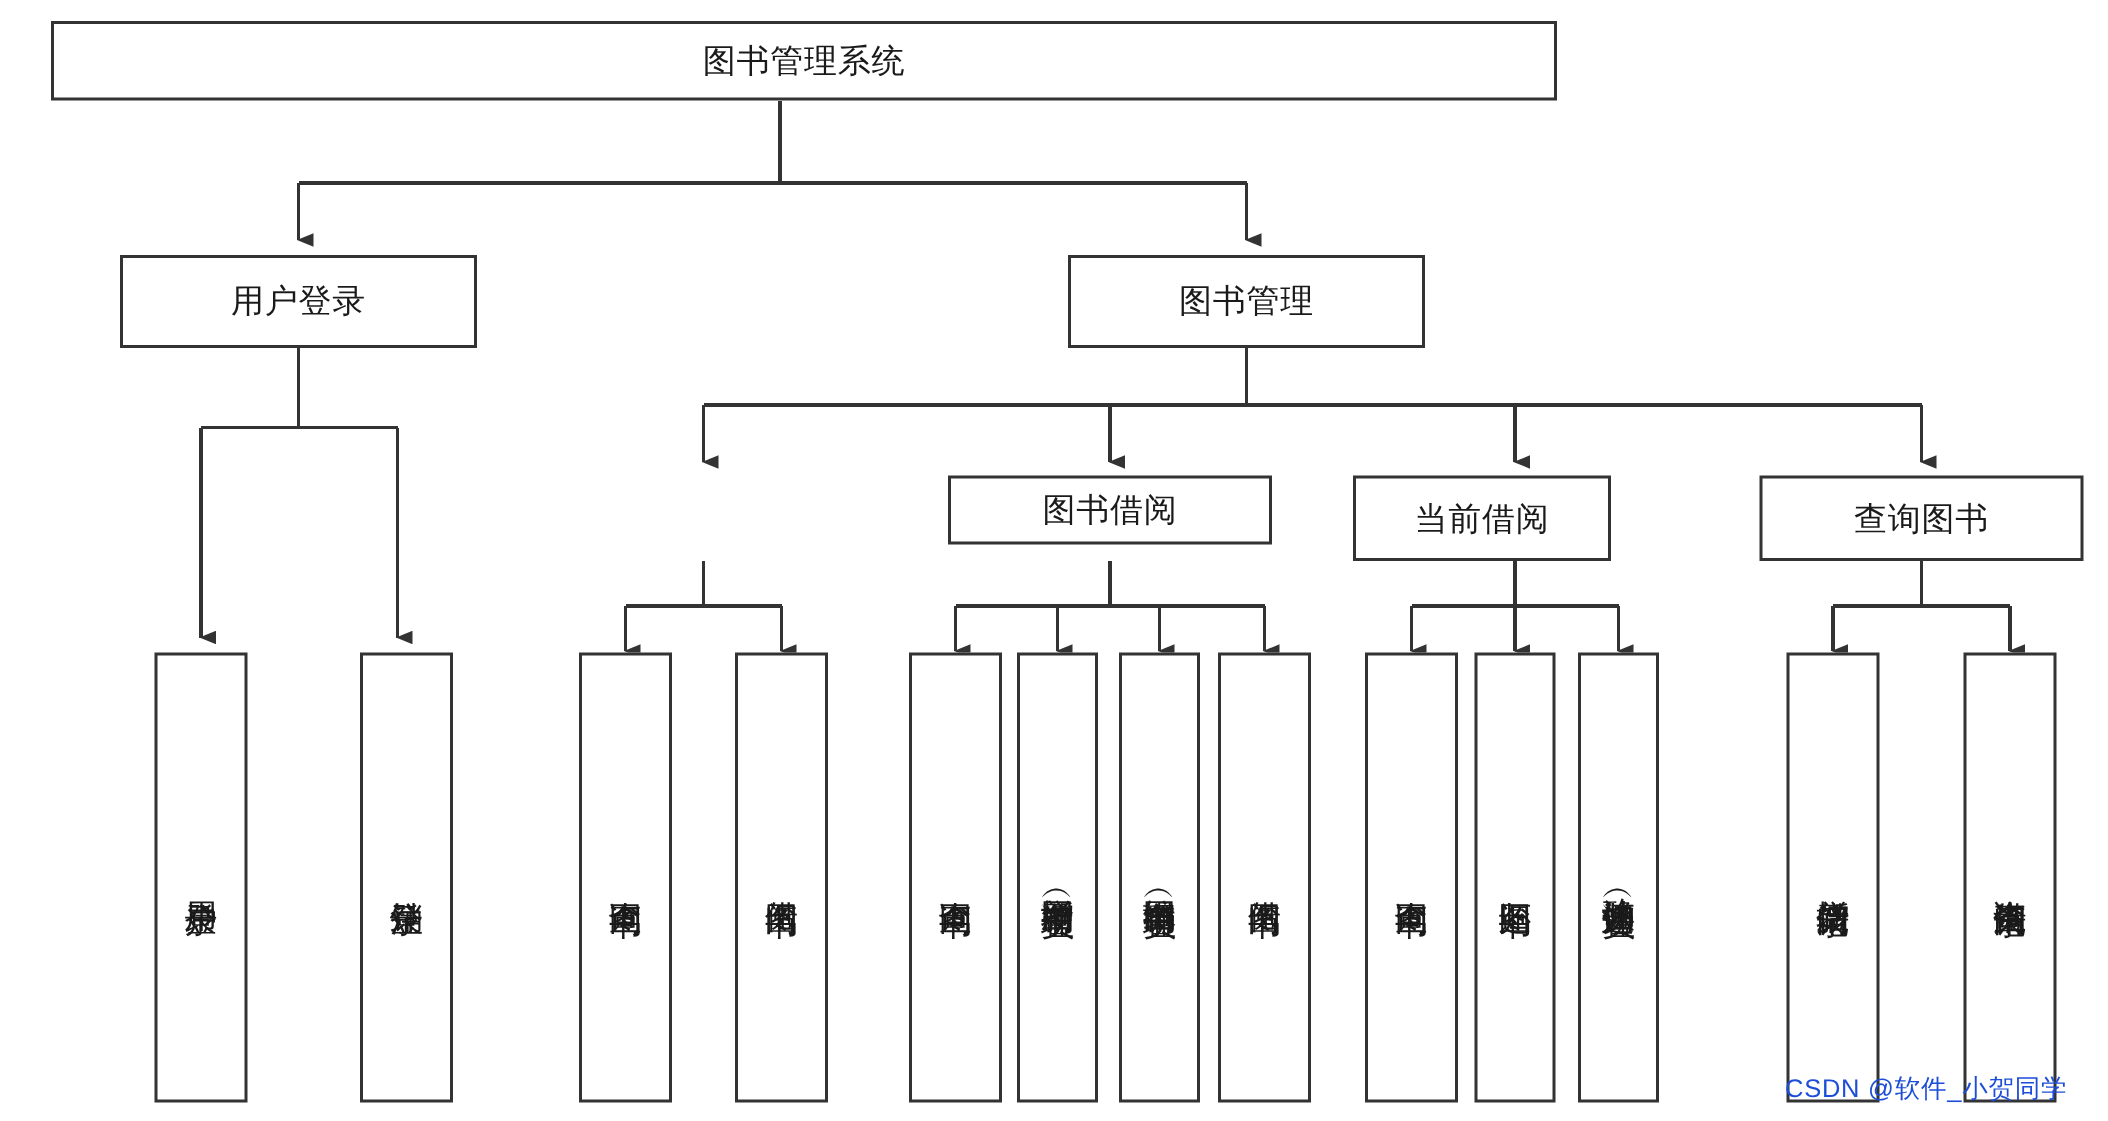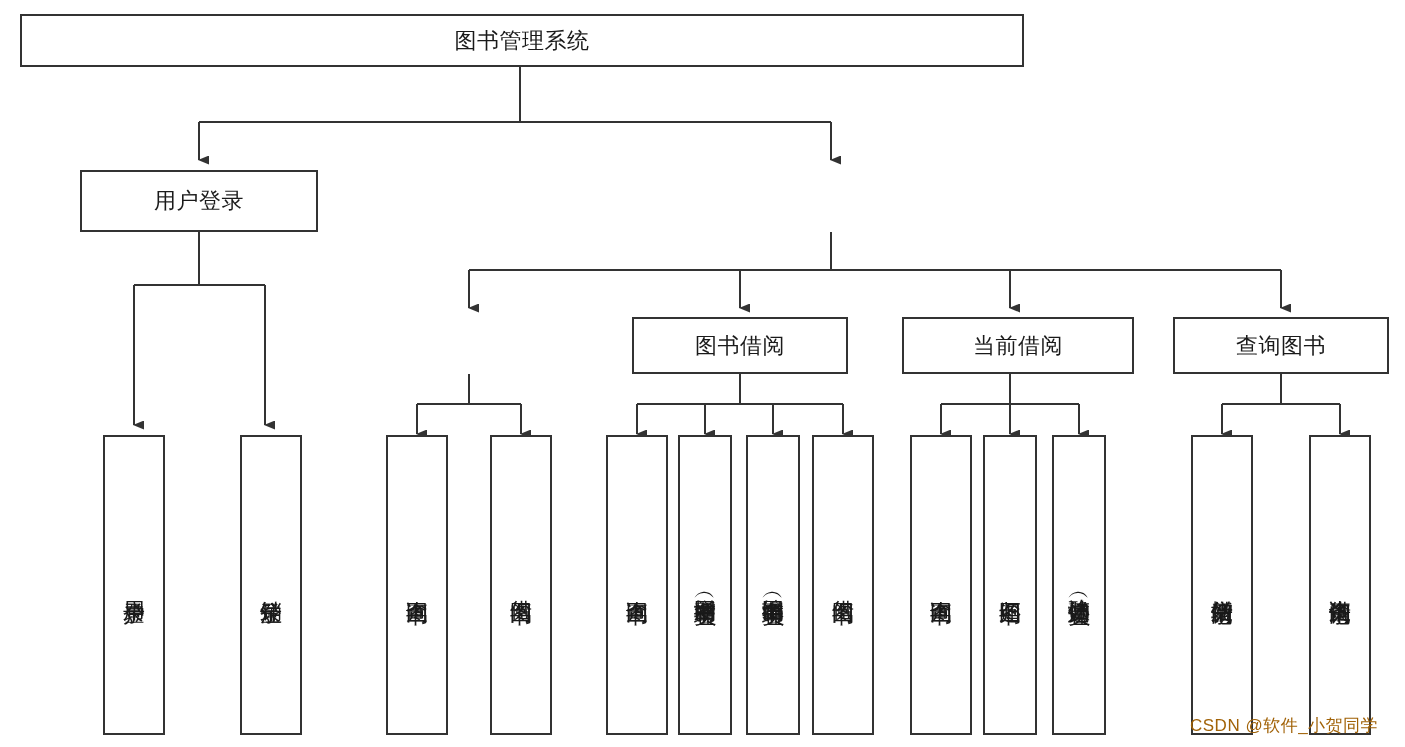--- a/index.html
+++ b/index.html
@@ -54,21 +54,21 @@
     max-height: 100%;
   }
   .node.horiz .hlabel {
     white-space: nowrap;
   }
   #watermark {
     position: absolute;
     left: 1190px;
     top: 714px;
     font-size: 17px;
-    color: #a16207;
+    color: #1d4ed8;
     letter-spacing: 0.5px;
     white-space: nowrap;
     pointer-events: none;
   }
 </style>
 </head>
 <body>
 
 <div id="canvas">
 
@@ -117,32 +117,35 @@
       <path d="M1010,404 L1010,434" marker-end="url(#arw)"></path>
       <path d="M1079,404 L1079,434" marker-end="url(#arw)"></path>
 
       <path d="M1281,374 L1281,404"></path>
       <path d="M1222,404 L1340,404"></path>
       <path d="M1222,404 L1222,434" marker-end="url(#arw)"></path>
       <path d="M1340,404 L1340,434" marker-end="url(#arw)"></path>
     </g>
   </svg>
 
-  <div class="node horiz" style="left:20px; top:14px; width:1004px; height:53px;">
+  <div class="node horiz" style="left:34px; top:14px; width:1004px; height:53px;">
     <span class="hlabel">图书管理系统</span>
   </div>
 
   <div class="node horiz" style="left:80px; top:170px; width:238px; height:62px;">
     <span class="hlabel">用户登录</span>
   </div>
+  <div class="node horiz" style="left:712px; top:170px; width:238px; height:62px;">
+    <span class="hlabel">图书管理</span>
+  </div>
 
-  <div class="node horiz" style="left:632px; top:317px; width:216px; height:57px;">
+  <div class="node horiz" style="left:632px; top:317px; width:216px; height:46px;">
     <span class="hlabel">图书借阅</span>
   </div>
-  <div class="node horiz" style="left:902px; top:317px; width:232px; height:57px;">
+  <div class="node horiz" style="left:902px; top:317px; width:172px; height:57px;">
     <span class="hlabel">当前借阅</span>
   </div>
   <div class="node horiz" style="left:1173px; top:317px; width:216px; height:57px;">
     <span class="hlabel">查询图书</span>
   </div>
 
   <div class="node vert" style="left:103px; top:435px; width:62px; height:300px;">
     <span class="vlabel">用户登录</span>
   </div>
   <div class="node vert" style="left:240px; top:435px; width:62px; height:300px;">

